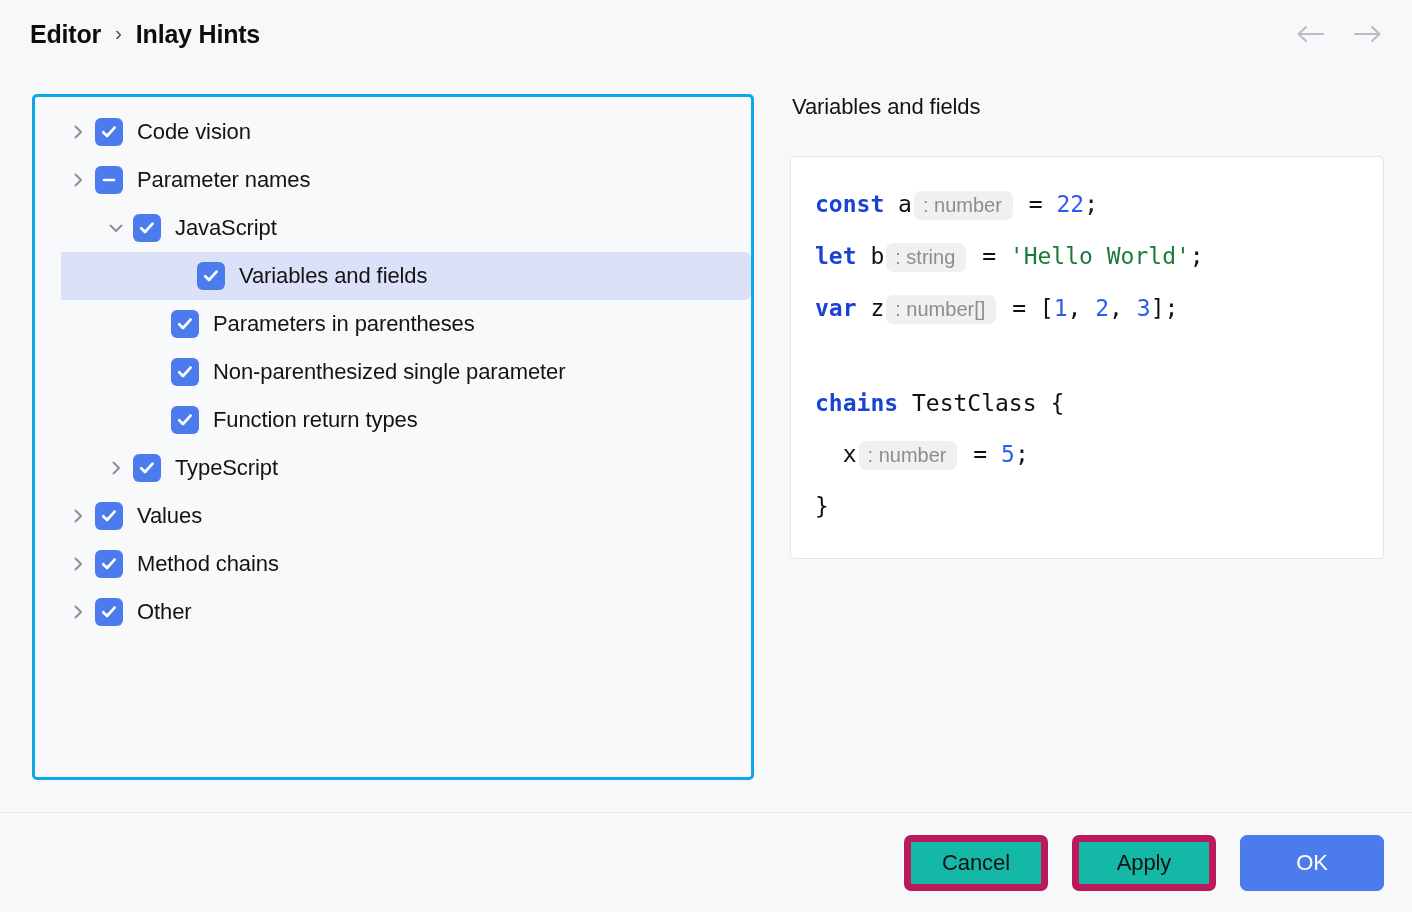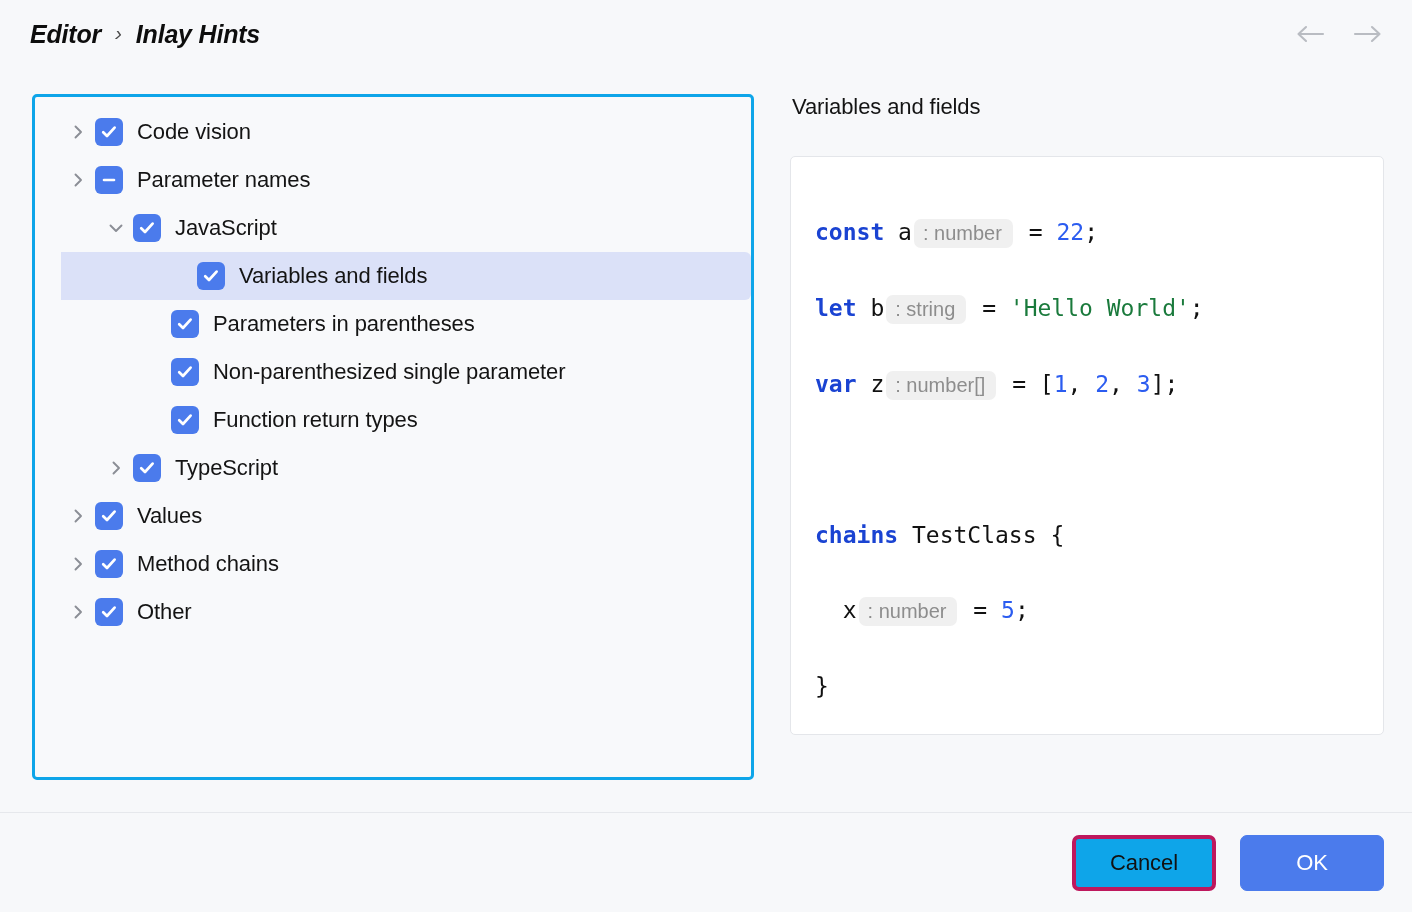--- a/index.html
+++ b/index.html
@@ -19,21 +19,20 @@
   
   .header {
     position: absolute;
     top: 0; left: 0;
     width: 1412px;
     height: 68px;
     display: flex;
     align-items: center;
     box-sizing: border-box;
     padding: 0 30px;
-    font-style: italic;
   }
   .breadcrumb {
     display: flex;
     align-items: center;
     gap: 14px;
     font-size: 25px;
     font-weight: bold;
     letter-spacing: -0.2px;
   }
   .crumb-root { color: #0d0d0d; }
@@ -138,25 +137,24 @@
     background: #ffffff;
     border: 1px solid #e4e6ea;
     border-radius: 5px;
     box-sizing: border-box;
     padding: 22px 24px 26px 24px;
     min-height: 300px;
   }
   .code-line {
     font-family: "DejaVu Sans Mono", monospace;
     font-size: 23px;
-    line-height: 43px;
+    line-height: 51px;
     color: #111111;
     white-space: pre;
     display: block;
-    margin-top: 32px;
   }
   .code-line.blank { height: 43px; }
   .kw { color: #1a43d2; font-weight: bold; }
   .num { color: #2b5cf0; }
   .str { color: #1a7a3c; }
   .plain { color: #111111; }
   .hint {
     font-family: "Liberation Sans", sans-serif;
     font-size: 20px;
     color: #8d8d8d;
@@ -192,22 +190,22 @@
     border-radius: 7px;
     height: 56px;
     box-sizing: border-box;
     display: flex;
     align-items: center;
     justify-content: center;
     cursor: pointer;
     letter-spacing: -0.1px;
   }
   .btn-secondary {
-    background: #0ea5e9;
-    border: 4px solid #be185d;
+    background: #14b8a6;
+    border: 7px solid #be185d;
     color: #111111;
     min-width: 144px;
     padding: 0 22px;
   }
   .btn-primary {
     background: #4b7bec;
     border: 1px solid #4b7bec;
     color: #ffffff;
     min-width: 144px;
     padding: 0 22px;
@@ -391,14 +389,15 @@
       <div class="code-line blank"></div>
       <div class="code-line"><span class="kw">chains</span><span class="plain"> TestClass {</span></div>
       <div class="code-line"><span class="plain">  x</span><span class="hint">: number</span><span class="plain"> = </span><span class="num">5</span><span class="plain">;</span></div>
       <div class="code-line"><span class="plain">}</span></div>
     </div>
 </div>
 
 <div class="footer-sep"></div>
 <div class="footer">
   <div class="btn btn-secondary">Cancel</div>
+  <div class="btn btn-secondary">Apply</div>
   <div class="btn btn-primary">OK</div>
 </div>
 
 </body></html>

